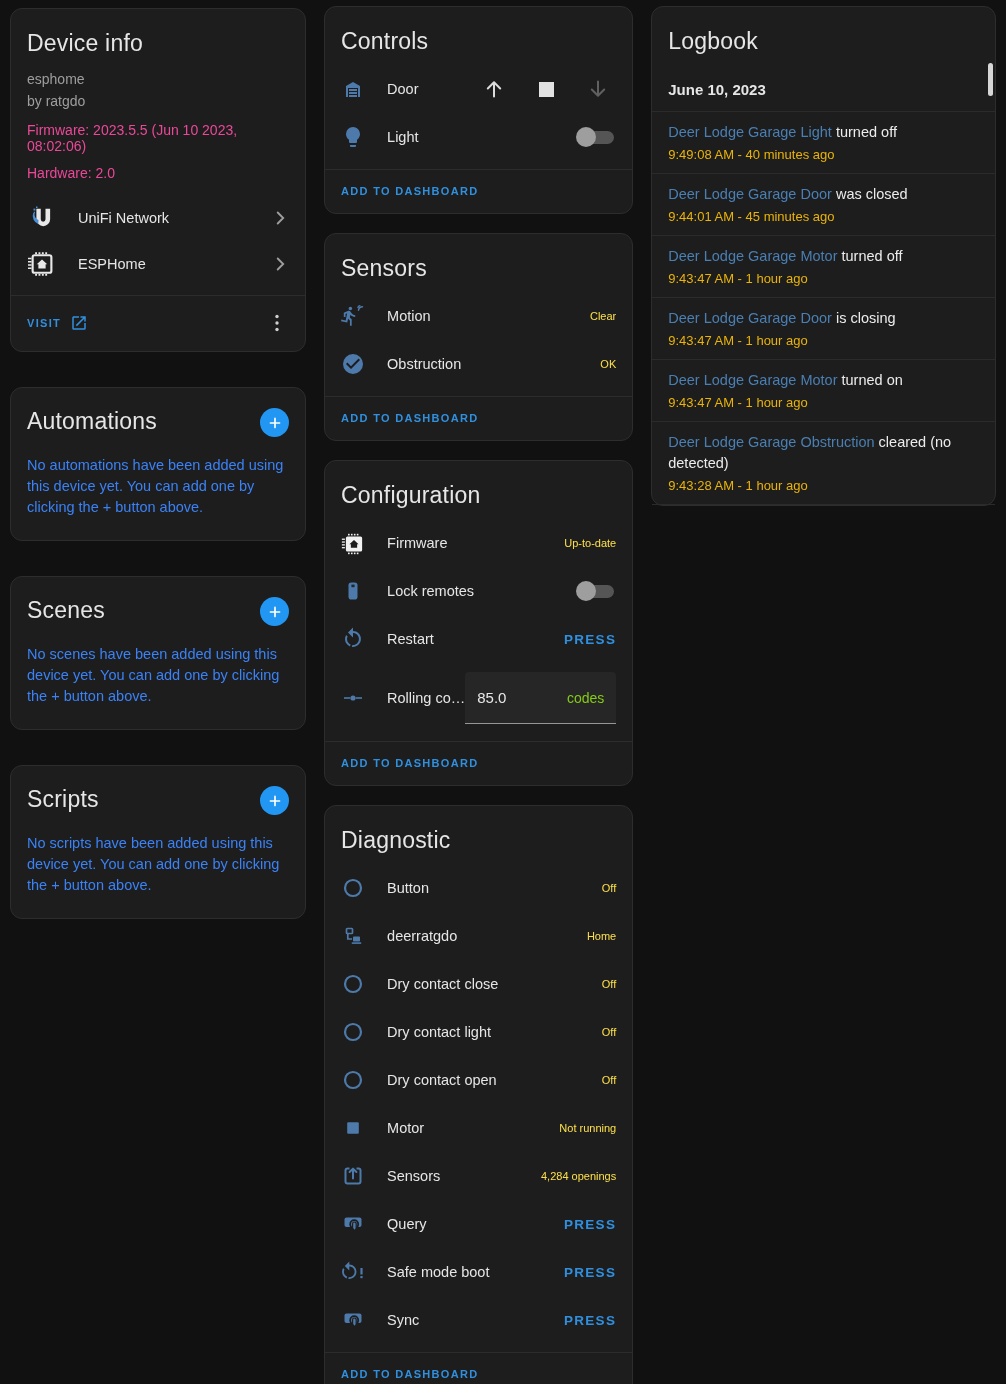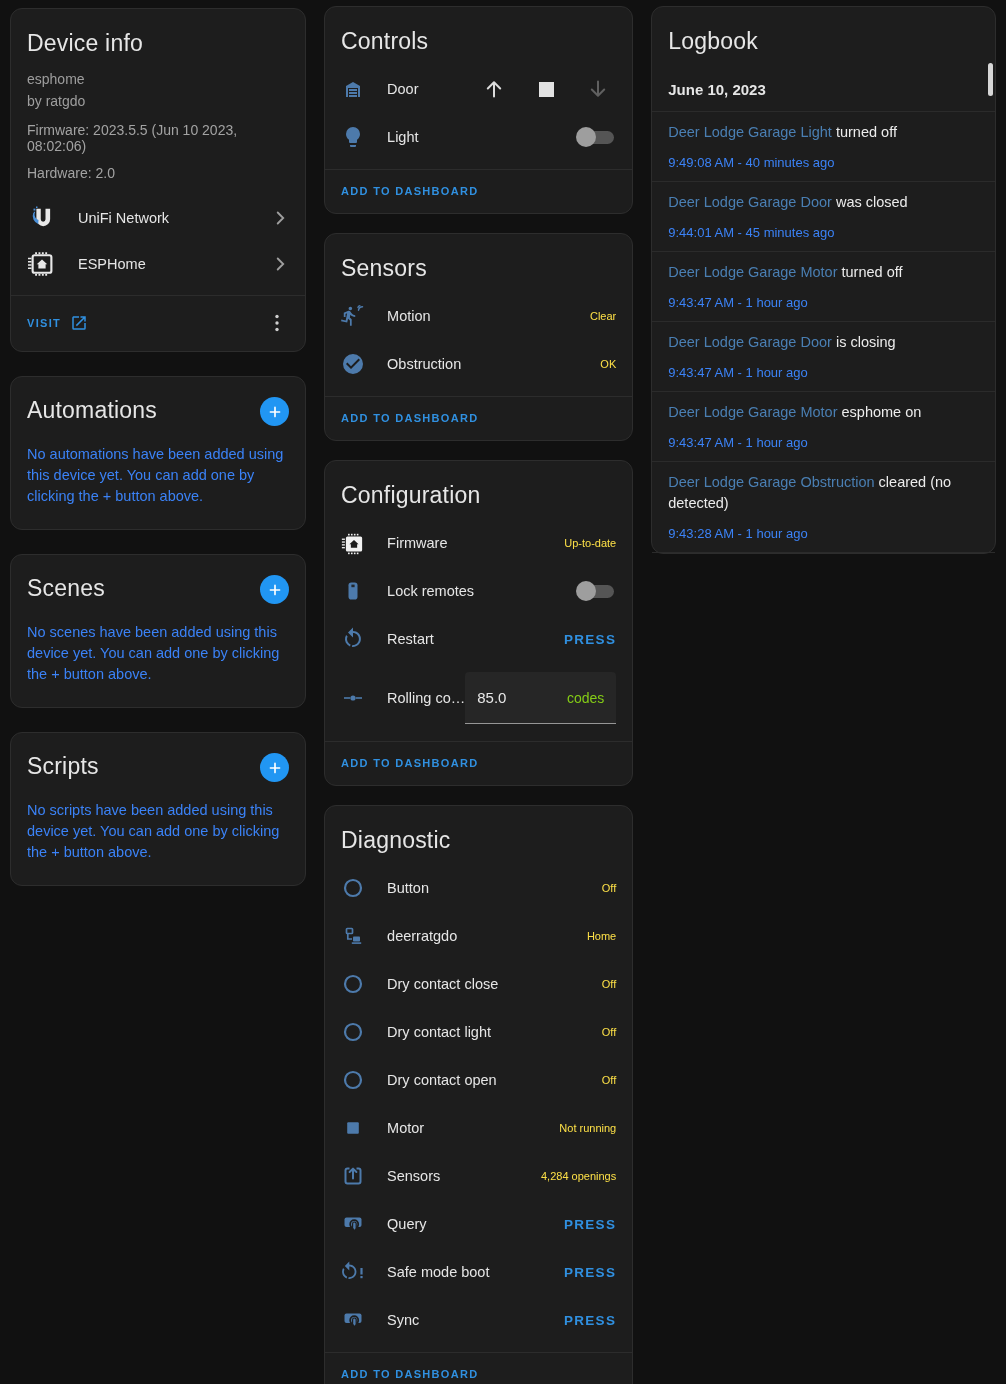--- a/index.html
+++ b/index.html
@@ -1,37 +1,37 @@
 <!DOCTYPE html>
 <html><head>
 <meta charset="utf-8">
 <style>
   * { box-sizing: border-box; margin: 0; padding: 0; }
   html,body { width:1006px; height:1384px; background:#111111; font-family:"Liberation Sans", sans-serif; }
   .page { display:flex; align-items:flex-start; padding:6px 10px; gap:18px; }
   .col { display:flex; flex-direction:column; }
-  .col-left { width:316px; gap:24px; padding-top:2px; }
+  .col-left { width:316px; gap:35px; padding-top:2px; }
   .col-mid { width:317px; gap:19px; }
   .col-right { width:368px; }
   .card { background:#1d1d1d; border:1px solid #2d2d2d; border-radius:12px; color:#e4e4e4; position:relative; }
   .card-title { font-size:23px; font-weight:400; color:#e6e6e6; padding:21px 16px 10px; letter-spacing:.2px; }
   .card-header { display:flex; justify-content:space-between; padding:20px 16px 8px; }
   .card-header .card-title { padding:0; }
   .plus-btn { width:29px; height:29px; border-radius:50%; background:#2196f3; display:flex; align-items:center; justify-content:center; flex:none; cursor:pointer; }
   .empty-body { padding:10px 16px 22px; font-size:14.5px; line-height:21px; color:#3b82f6; }
   .row { display:flex; align-items:center; height:48px; padding:0 16px; }
   .row-icon { width:24px; height:24px; margin-right:22px; flex:none; }
   .row-label { font-size:14.5px; color:#e6e6e6; white-space:nowrap;text-align:right; }
   .row-value { margin-left:auto; font-size:11px; color:#fde047; white-space:nowrap; }
   .press { color:#3090e0; font-weight:700; font-size:13.5px; letter-spacing:1.3px; cursor:pointer; }
   .card-footer { border-top:1px solid #2c2c2c; padding:15px 16px 16px; margin-top:8px; display:flex; align-items:center; justify-content:space-between; }
   .action-link { color:#3090e0; font-weight:700; font-size:11px; letter-spacing:1.3px; cursor:pointer; display:flex; align-items:center; gap:9px;text-align:center; }
   
   .dev-sub { padding:2px 16px 0; font-size:14px; line-height:20px; color:#9e9e9e; }
-  .dev-line { padding:11px 16px 0; font-size:14px; color:#a3a3a3; }
+  .dev-line { padding:11px 16px 0; font-size:14px; color:#ec4899; }
   .integrations { margin-top:14px; }
   .integration-row { display:flex; align-items:center; height:46px; padding:0 14px 0 16px; cursor:pointer; }
   .int-icon { width:30px; height:30px; margin-right:21px; flex:none; }
   .int-label { font-size:14.5px; color:#e6e6e6; }
   .chevron { margin-left:auto; width:22px; height:22px; }
   
   .toggle { position:relative; width:40px; height:20px; margin-left:auto; cursor:pointer; flex:none; }
   .toggle-track { position:absolute; left:4px; top:4px; width:34px; height:13px; border-radius:7px; background:#555555; }
   .toggle-thumb { position:absolute; left:0; top:0; width:20px; height:20px; border-radius:50%; background:#9e9e9e; }
   
@@ -43,21 +43,21 @@
   .label-trunc { max-width:84px; overflow:hidden; text-overflow:ellipsis; }
   .code-input-box { margin-left:auto; width:151px; height:52px; background:#262626; border-bottom:1px solid #969696; border-radius:4px 4px 0 0; display:flex; align-items:center; padding:0 12px; }
   .code-input { background:transparent; border:none; outline:none; color:#e8e8e8; font-size:15px; width:64px; font-family:"Liberation Sans", sans-serif; }
   .code-suffix { margin-left:auto; color:#84cc16; font-size:14px; }
   
   .log-date { padding:16px 16px 13px; font-size:15px; font-weight:700; color:#e6e6e6; border-bottom:1px solid #2b2b2b; }
   .log-entry { padding:10px 16px 11px; border-bottom:1px solid #2b2b2b; cursor:pointer; }
   .log-entry:last-child { border-bottom:none; }
   .log-line { font-size:14.5px; line-height:21px; color:#ececec; }
   .log-entity { color:#4a7fb3; }
-  .log-time { font-size:13px; color:#3b82f6; margin-top:12px; }
+  .log-time { font-size:13px; color:#eab308; margin-top:4px; }
   .scroll-thumb { position:absolute; right:2px; top:56px; width:5px; height:33px; border-radius:3px; background:#d6d6d6; }
   .menu-dots { width:24px; height:24px; cursor:pointer; }
   svg { display:block; }
 </style>
 </head>
 <body>
 
 <div class="page">
 
   <div class="col col-left">
@@ -453,21 +453,21 @@
       </div>
       <div class="log-entry">
         <div class="log-line"><span class="log-entity">Deer Lodge Garage Motor</span> <span>turned off</span></div>
         <div class="log-time">9:43:47 AM - 1 hour ago</div>
       </div>
       <div class="log-entry">
         <div class="log-line"><span class="log-entity">Deer Lodge Garage Door</span> <span>is closing</span></div>
         <div class="log-time">9:43:47 AM - 1 hour ago</div>
       </div>
       <div class="log-entry">
-        <div class="log-line"><span class="log-entity">Deer Lodge Garage Motor</span> <span>esphome on</span></div>
+        <div class="log-line"><span class="log-entity">Deer Lodge Garage Motor</span> <span>turned on</span></div>
         <div class="log-time">9:43:47 AM - 1 hour ago</div>
       </div>
       <div class="log-entry">
         <div class="log-line"><span class="log-entity">Deer Lodge Garage Obstruction</span> <span>cleared (no detected)</span></div>
         <div class="log-time">9:43:28 AM - 1 hour ago</div>
       </div>
 
       <div class="scroll-thumb"></div>
     </div>
   </div>

